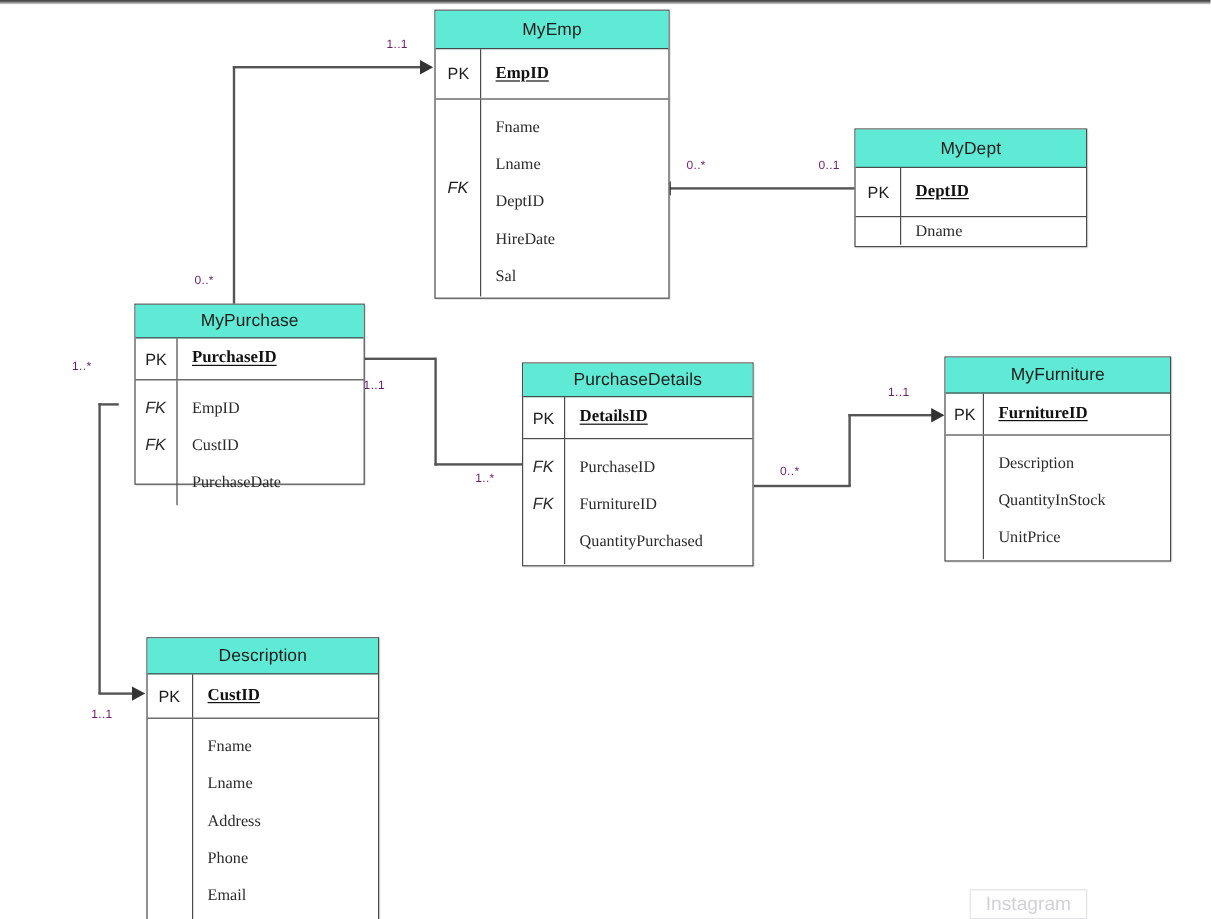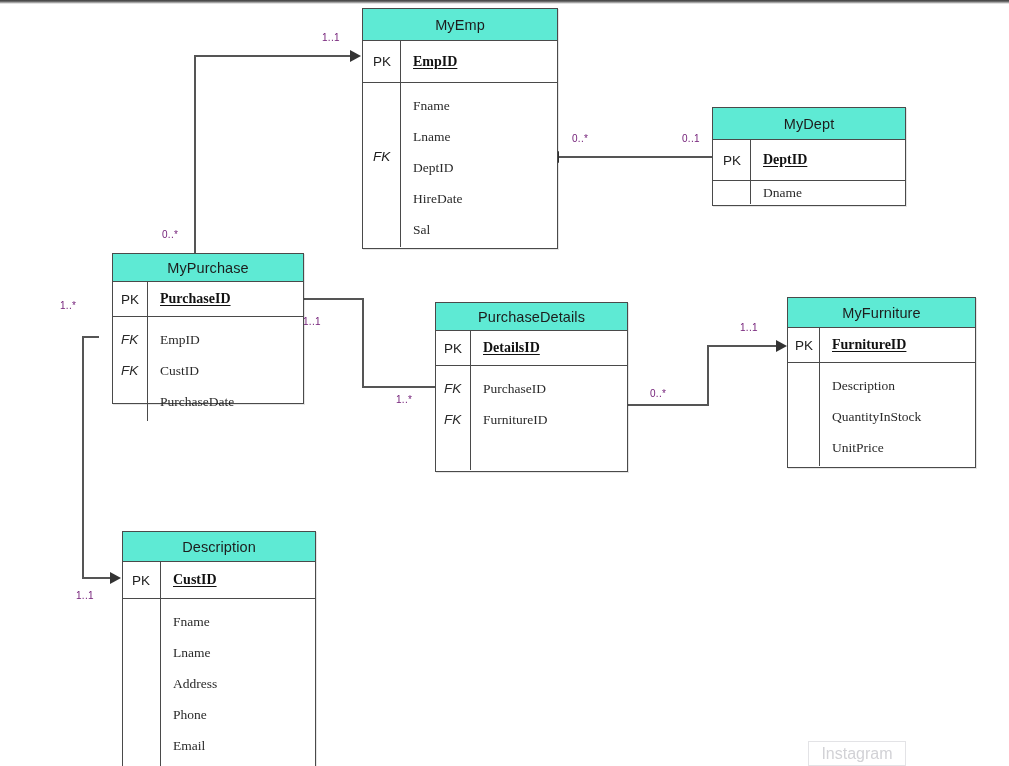--- a/index.html
+++ b/index.html
@@ -253,20 +253,21 @@
         </div>
       </div>
       <div class="attr-section" style="height:104px;">
         <div class="keycell fk-stack" style="width:35px; padding-left:8px; padding-top:7px; flex-direction:column;">
           <span class="attr">FK</span>
           <span class="attr">FK</span>
         </div>
         <div class="fieldcell">
           <span class="attr">PurchaseID</span>
           <span class="attr">FurnitureID</span>
+          <span class="attr">QuantityPurchased</span>
         </div>
       </div>
     </div>
   </div>
 
   <div class="entity" style="left:787px; top:297px; width:189px; height:171px;">
     <div class="ent-header" style="height:30px;">MyFurniture</div>
     <div class="ent-body">
       <div class="pk-section" style="height:35px;">
         <div class="keycell" style="width:32px; padding-left:7px;">PK</div>

